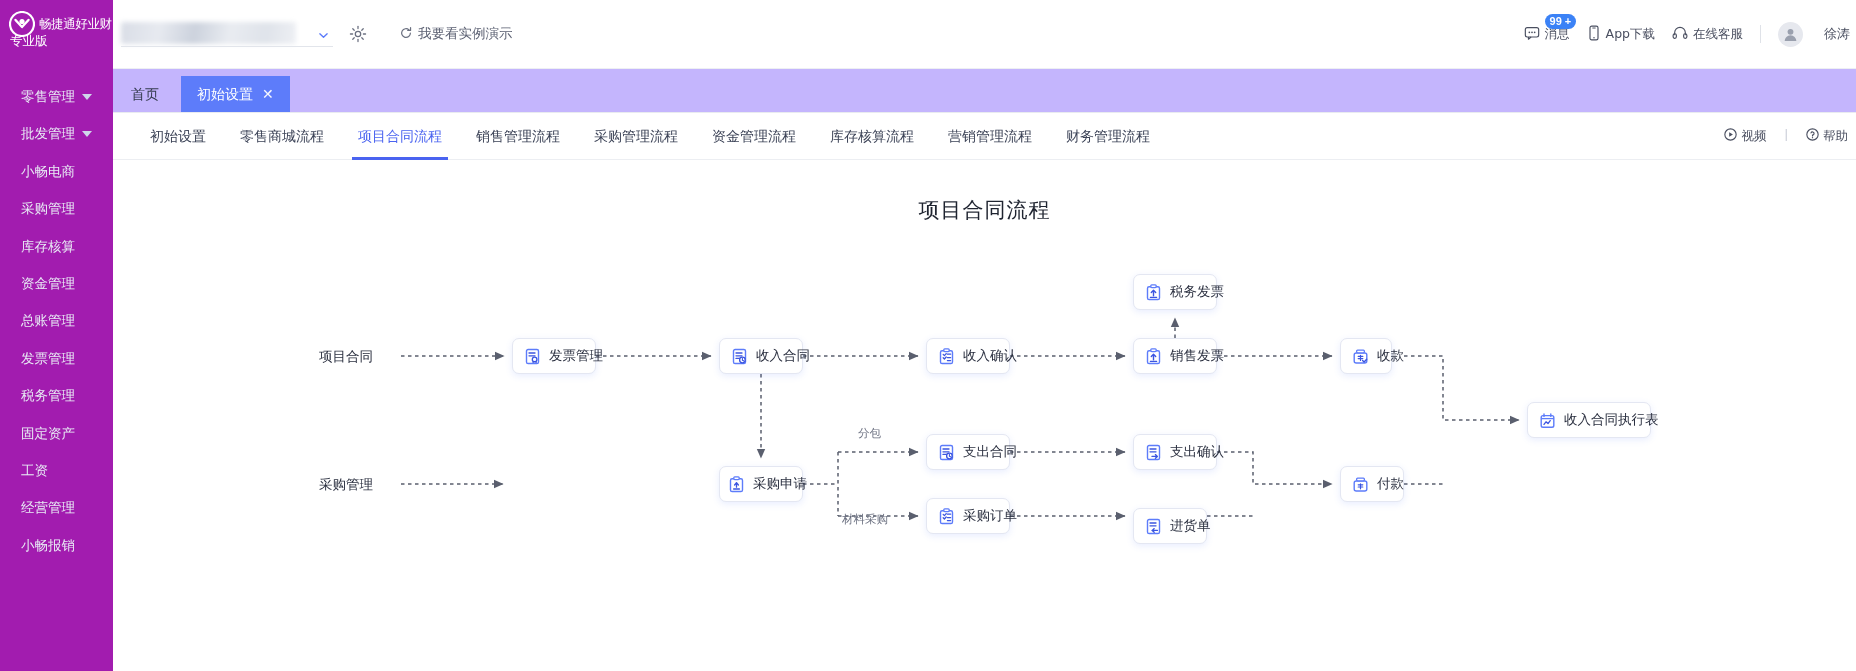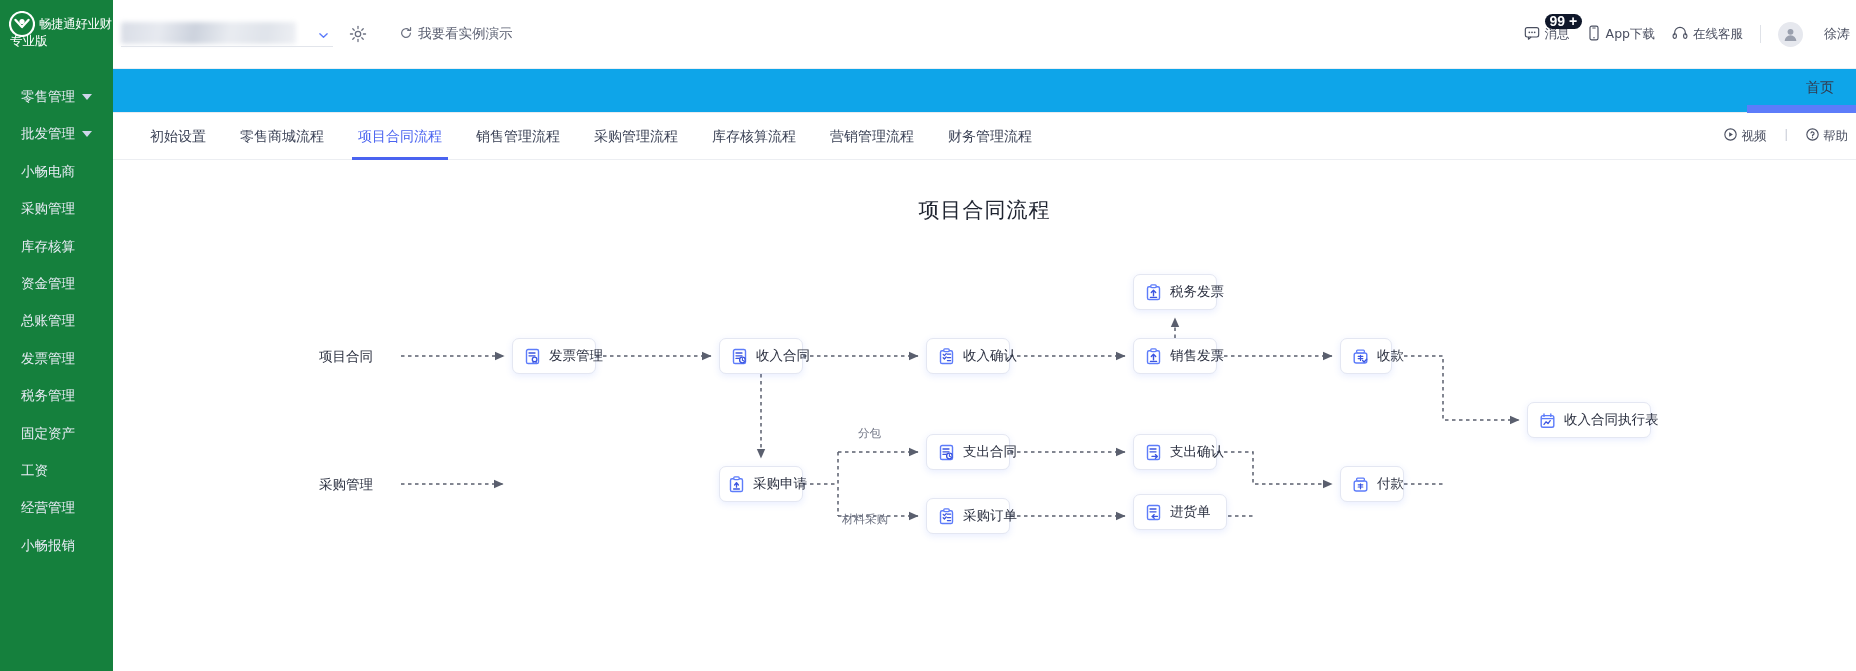--- a/index.html
+++ b/index.html
@@ -7,21 +7,21 @@
     width: 1856px; height: 671px;
     font-family: "Liberation Sans", "DejaVu Sans", sans-serif;
     background: #ffffff;
     overflow: hidden;
   }
   #app { position: relative; width: 1856px; height: 671px; display: flex; }
 
   
   .sidebar {
     width: 113px; height: 671px;
-    background: #15803d;
+    background: #a21caf;
     flex: 0 0 113px;
     position: relative;
     overflow: hidden;
   }
   .brand {
     height: 69px;
     padding: 11px 0 0 9px;
     position: relative;
   }
   .brand-row { display: flex; align-items: flex-start; gap: 4px; }
@@ -86,40 +86,39 @@
     margin-left: auto; display: flex; align-items: center; gap: 17px;
     padding-right: 6px; height: 100%;
   }
   .tb-item {
     display: flex; align-items: center; gap: 5px;
     color: #4a4f60; font-size: 12.5px; cursor: pointer; position: relative;
     font-family: "DejaVu Sans", sans-serif;
   }
   .badge {
     position: absolute; left: 21px; top: -11px;
-    background: #0f172a; color: #fff; font-size: 14px; font-weight: bold;
+    background: #3b82f6; color: #fff; font-size: 11px; font-weight: bold;
     border-radius: 9px; padding: 1px 5px 1px 5px; line-height: 13px;
     font-family: "Liberation Sans", sans-serif; white-space: nowrap;
   }
   .tb-divider { width: 1px; height: 18px; background: #dfe2e8; }
   .avatar {
     width: 25px; height: 25px; border-radius: 50%; background: #e6e8ee;
     display: flex; align-items: center; justify-content: center;
   }
   .user-name {
     color: #4a4f60; font-size: 13px; margin-left: 4px; white-space: nowrap;
     font-family: "DejaVu Sans", sans-serif;
   }
 
   
   .tabstrip {
-    height: 44px; background: #0ea5e9;
+    height: 44px; background: #c4b5fd;
     display: flex; align-items: flex-end; position: relative;
     border-bottom: 1px solid #e9ebf0;
-    flex-direction: column;
   }
   .tab {
     height: 36px; line-height: 36px; padding: 0 16px;
     font-size: 14px; color: #333a4d; cursor: pointer;
     font-family: "DejaVu Sans", sans-serif; white-space: nowrap;
   }
   .tab.home { padding-left: 18px; padding-right: 22px; }
   .tab.active {
     background: #5d7cfa; color: #ffffff;
     display: flex; align-items: center; gap: 9px;
@@ -309,20 +308,21 @@
         <span class="closer">✕</span>
       </div>
     </div>
 
     <div class="subnav">
       <div class="sub-item"><span>初始设置</span></div>
       <div class="sub-item"><span>零售商城流程</span></div>
       <div class="sub-item active"><span>项目合同流程</span></div>
       <div class="sub-item"><span>销售管理流程</span></div>
       <div class="sub-item"><span>采购管理流程</span></div>
+      <div class="sub-item"><span>资金管理流程</span></div>
       <div class="sub-item"><span>库存核算流程</span></div>
       <div class="sub-item"><span>营销管理流程</span></div>
       <div class="sub-item"><span>财务管理流程</span></div>
 
       <div class="subnav-right">
         <span class="snr-item">
           <span>
             <svg width="13" height="13" viewBox="0 0 14 14">
                 <circle cx="7" cy="7" r="6.1" fill="none" stroke="#4a4f60" stroke-width="1.2"></circle>
                 <path d="M5.6 4.5 L9.6 7 L5.6 9.5 Z" fill="#4a4f60"></path>
@@ -475,21 +475,21 @@
               <rect x="2.5" y="2.8" width="12" height="12.7" rx="1.6" fill="#fff" stroke="#5d7cfa" stroke-width="1.4"></rect>
               <rect x="5.8" y="0.8" width="5.4" height="2.8" rx="1" fill="#fff" stroke="#5d7cfa" stroke-width="1.3"></rect>
               <path d="M5.2 6.4l1.2 1.2 1.8-2" fill="none" stroke="#3b55e0" stroke-width="1.3" stroke-linecap="round" stroke-linejoin="round"></path>
               <line x1="9.4" y1="6.2" x2="12.6" y2="6.2" stroke="#3b55e0" stroke-width="1.3" stroke-linecap="round"></line>
               <line x1="9.4" y1="9.6" x2="12.6" y2="9.6" stroke="#3b55e0" stroke-width="1.3" stroke-linecap="round"></line>
               <line x1="9.4" y1="12.6" x2="12.6" y2="12.6" stroke="#3b55e0" stroke-width="1.3" stroke-linecap="round"></line>
               <path d="M5.2 9.8l1.2 1.2 1.8-2" fill="none" stroke="#3b55e0" stroke-width="1.3" stroke-linecap="round" stroke-linejoin="round"></path>
             </svg>
             <span class="nlabel">采购订单</span>
           </div>
-          <div class="node" style="left: 1020px; top: 334px; width: 94px;">
+          <div class="node" style="left: 1020px; top: 348px; width: 74px;">
             <svg class="nicon" width="17" height="17" viewBox="0 0 17 17">
               <rect x="2.5" y="1.5" width="12" height="14" rx="1.6" fill="#fff" stroke="#5d7cfa" stroke-width="1.4"></rect>
               <line x1="5" y1="5" x2="11" y2="5" stroke="#3b55e0" stroke-width="1.3" stroke-linecap="round"></line>
               <line x1="5" y1="7.8" x2="11" y2="7.8" stroke="#3b55e0" stroke-width="1.3" stroke-linecap="round"></line>
               <path d="M12.4 12.4H7M9.2 10.6l-2 1.8 2 1.8" fill="none" stroke="#3b55e0" stroke-width="1.3" stroke-linecap="round" stroke-linejoin="round"></path>
             </svg>
             <span class="nlabel">进货单</span>
           </div>
           <div class="node" style="left: 1227px; top: 306px; width: 64px;">
             <svg class="nicon" width="17" height="17" viewBox="0 0 17 17">

